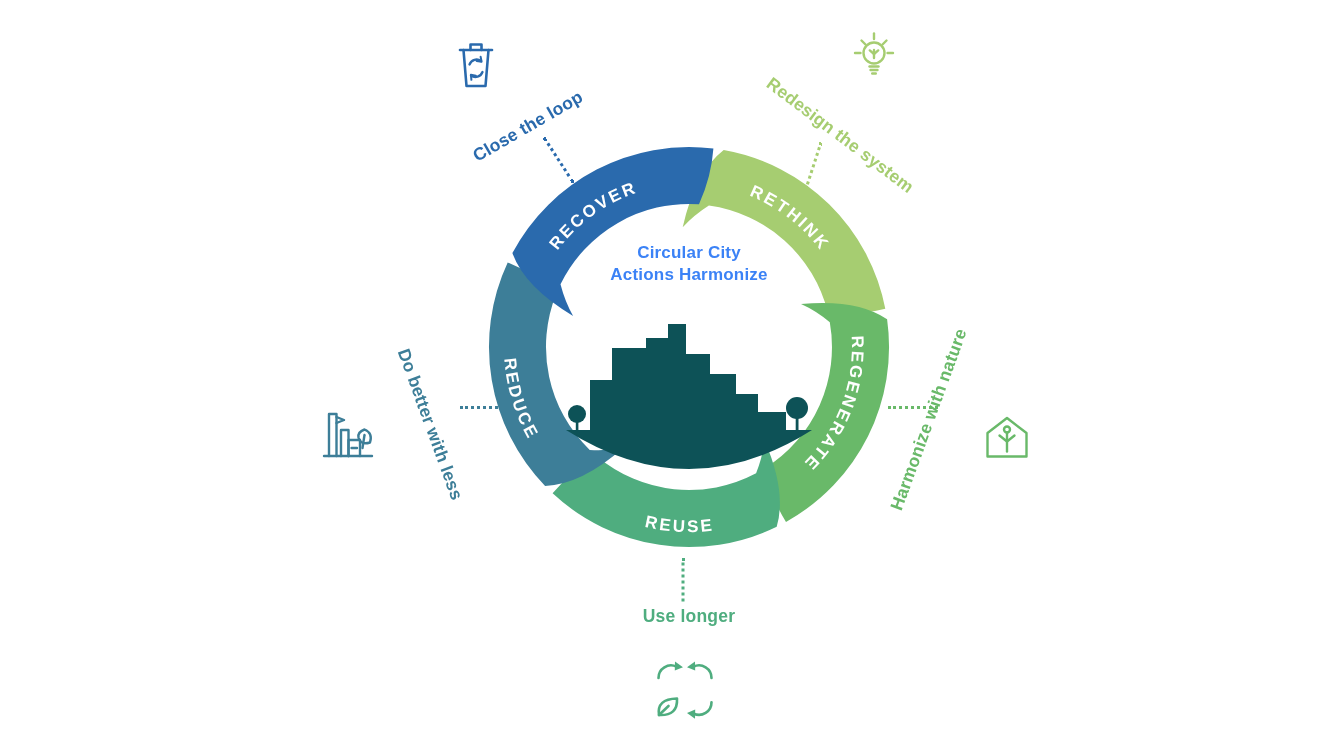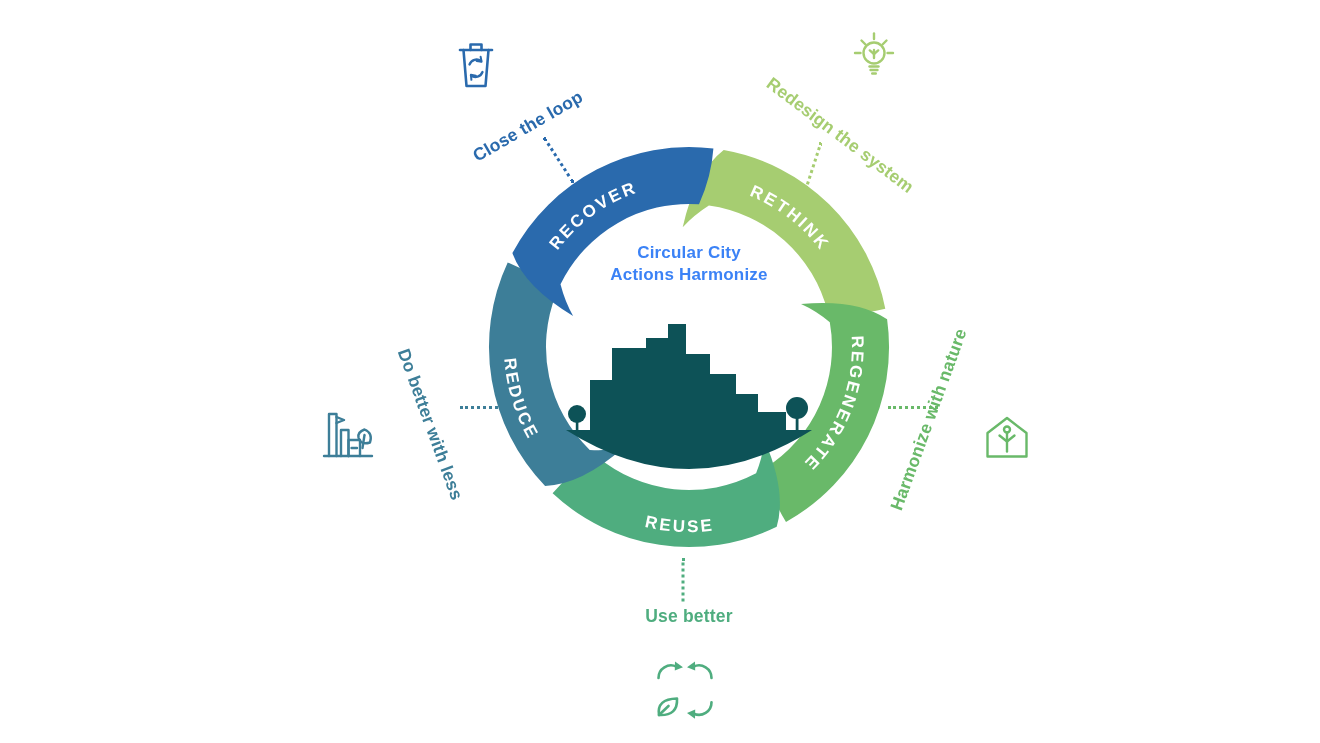--- a/index.html
+++ b/index.html
@@ -76,21 +76,21 @@
     <circle fill="currentColor" cx="13" cy="96" r="9"></circle>
     <rect fill="currentColor" x="11.8" y="102" width="2.6" height="11"></rect>
     <circle fill="currentColor" cx="233" cy="90" r="11"></circle>
     <rect fill="currentColor" x="231.7" y="98" width="2.8" height="15"></rect>
   </svg>
 </div>
 
 <div class="tagline" id="tag-recover" style="color: rgb(42, 106, 173);">Close the loop</div>
 <div class="tagline" id="tag-rethink" style="color: rgb(166, 205, 113);">Redesign the system</div>
 <div class="tagline" id="tag-regenerate" style="color: rgb(105, 185, 105);">Harmonize with nature</div>
-<div class="tagline" id="tag-reuse" style="color: rgb(79, 173, 127);">Use better</div>
+<div class="tagline" id="tag-reuse" style="color: rgb(79, 173, 127);">Use longer</div>
 <div class="tagline" id="tag-reduce" style="color: rgb(61, 126, 152);">Do better with less</div>
 
 <div class="leader" id="lead-recover" style="color: rgb(42, 106, 173);"></div>
 <div class="leader" id="lead-rethink" style="color: rgb(166, 205, 113);"></div>
 <div class="leader" id="lead-regenerate" style="color: rgb(105, 185, 105);"></div>
 <div class="leader" id="lead-reuse" style="color: rgb(79, 173, 127);"></div>
 <div class="leader" id="lead-reduce" style="color: rgb(61, 126, 152);"></div>
 
 <div class="sideicon" id="icon-recover" style="color: rgb(42, 106, 173);">
   <svg width="48" height="54" viewBox="0 0 48 54" fill="none" stroke="currentColor" stroke-width="2.6" stroke-linecap="round" stroke-linejoin="round">

